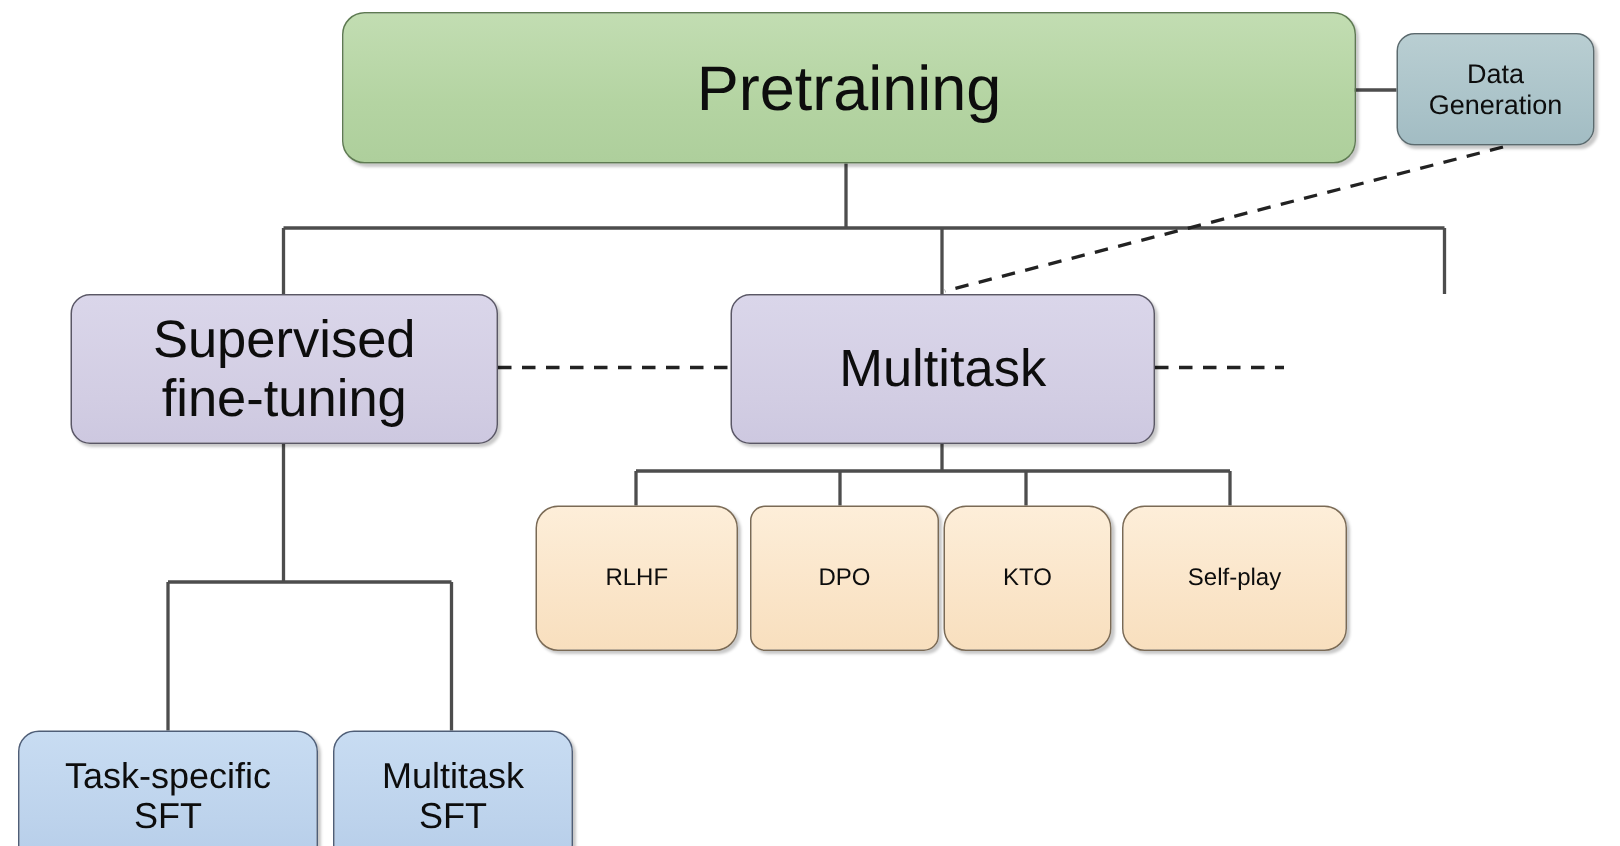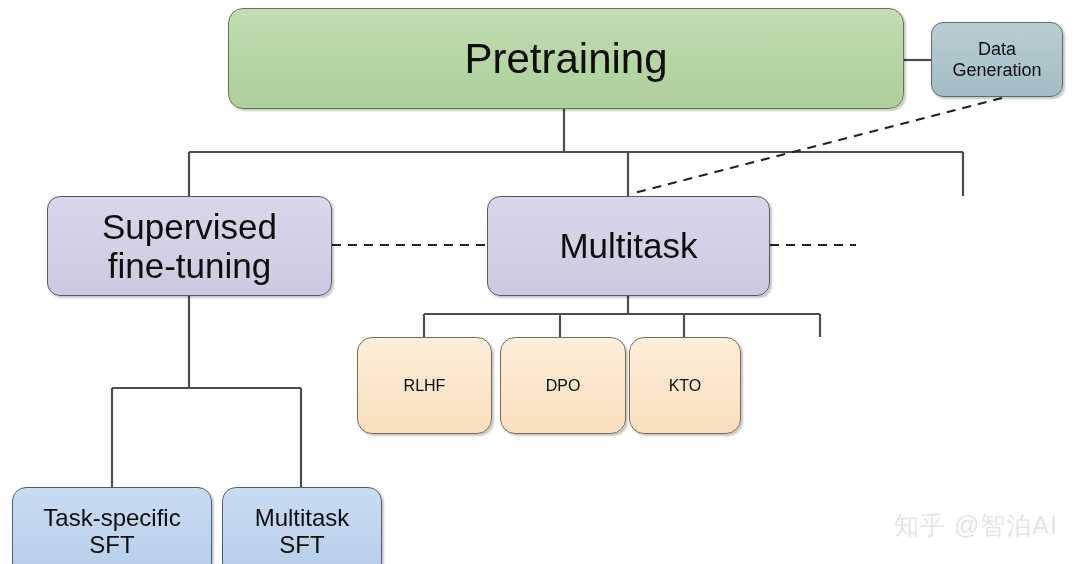--- a/index.html
+++ b/index.html
@@ -66,21 +66,21 @@
   }
 
   .orange{
     top:337px;height:97px;
     background:linear-gradient(180deg,#fdeed9 0%,#fae4c7 65%,#f8dfbe 100%);
     border-color:#7a6a55;
     font-size:16px;
     border-radius:15px;
   }
   #n-rlhf{left:357px;width:135px;}
-  #n-dpo{left:500px;width:126px;}
+  #n-dpo{left:500px;width:126px;border-radius:10px;}
   #n-kto{left:629px;width:112px;}
   #n-selfplay{left:748px;width:150px;}
 
   .bluebox{
     top:487px;height:90px;
     background:linear-gradient(180deg,#c8dcf2 0%,#bdd3ec 65%,#b6cde9 100%);
     border-color:#4f5e77;
     font-size:24px;
     border-radius:14px;
   }
@@ -148,22 +148,22 @@
 
   <div class="node" id="n-alignment">Multitask</div>
 
 
   <div class="node orange" id="n-rlhf">RLHF</div>
 
   <div class="node orange" id="n-dpo">DPO</div>
 
   <div class="node orange" id="n-kto">KTO</div>
 
+  <div class="node orange" id="n-selfplay">Self-play</div>
 
   <div class="node bluebox" id="n-taskspecific">Task-specific
 SFT</div>
 
   <div class="node bluebox" id="n-multitask">Multitask
 SFT</div>
 
-  <div id="watermark">知乎 @智泊AI</div>
 
 </div>
 
 </body></html>

